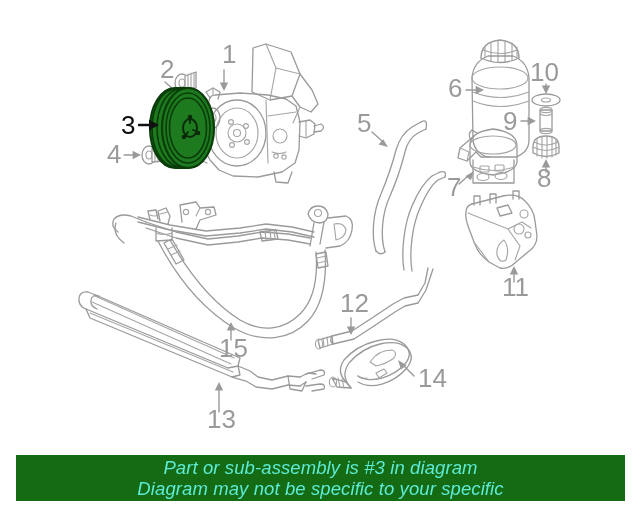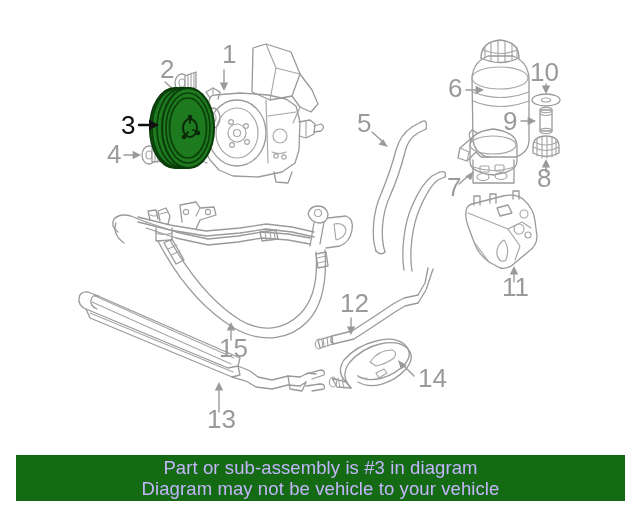--- a/index.html
+++ b/index.html
@@ -15,22 +15,23 @@
   #diagram-svg{display:block;width:640px;height:448px;}
 
   
   #notice-banner{
     position:absolute;left:16px;top:455px;width:609px;height:46px;
     background:#146b14;
     display:flex;flex-direction:column;align-items:center;justify-content:center;
     line-height:1.06;
   }
   .banner-line{
-    color:#c4b5fd;font-size:18.5px;letter-spacing:0.1px;white-space:nowrap;
+    color:#5eead4;font-size:18.5px;letter-spacing:0.1px;white-space:nowrap;
     font-family:"Liberation Sans", sans-serif;
+    font-style:italic;
   }
   .banner-line.l1{margin-bottom:1px;}
 
   
   .lbl{font-family:"Liberation Sans", sans-serif;font-size:26px;fill:#9a9a9a;}
   .lbl-hi{font-family:"Liberation Sans", sans-serif;font-size:26px;fill:#0d0d0d;font-weight:400;}
 </style>
 </head>
 <body>
 
@@ -384,16 +385,16 @@
         <text class="lbl" x="207" y="428">13</text>
         <path class="arw" d="M219 412 L219 390"></path>
         <path class="arwh" d="M219 382 l-4.2 8.4 h8.4 Z"></path>
       </g>
 
     </svg>
   </div>
 
   <div id="notice-banner">
     <div class="banner-line l1">Part or sub-assembly is #3 in diagram</div>
-    <div class="banner-line l2">Diagram may not be vehicle to your vehicle</div>
+    <div class="banner-line l2">Diagram may not be specific to your specific</div>
   </div>
 
 </div>
 
 </body></html>

